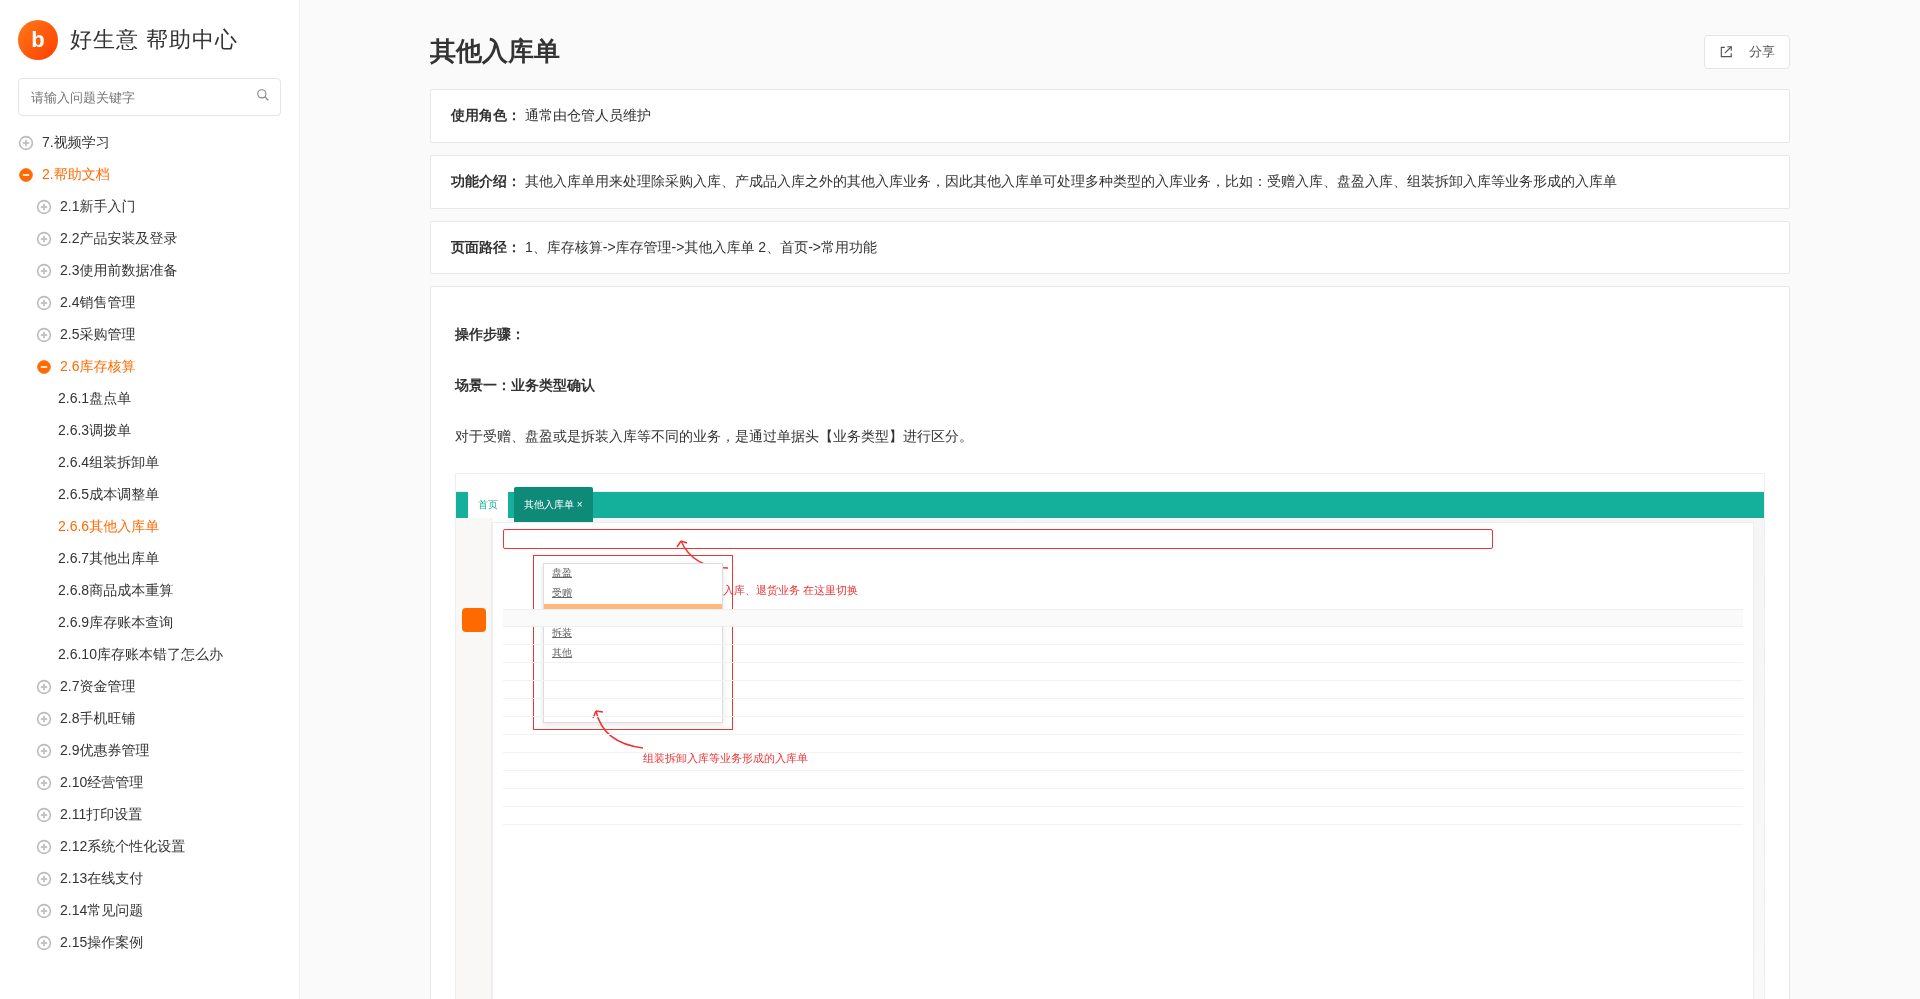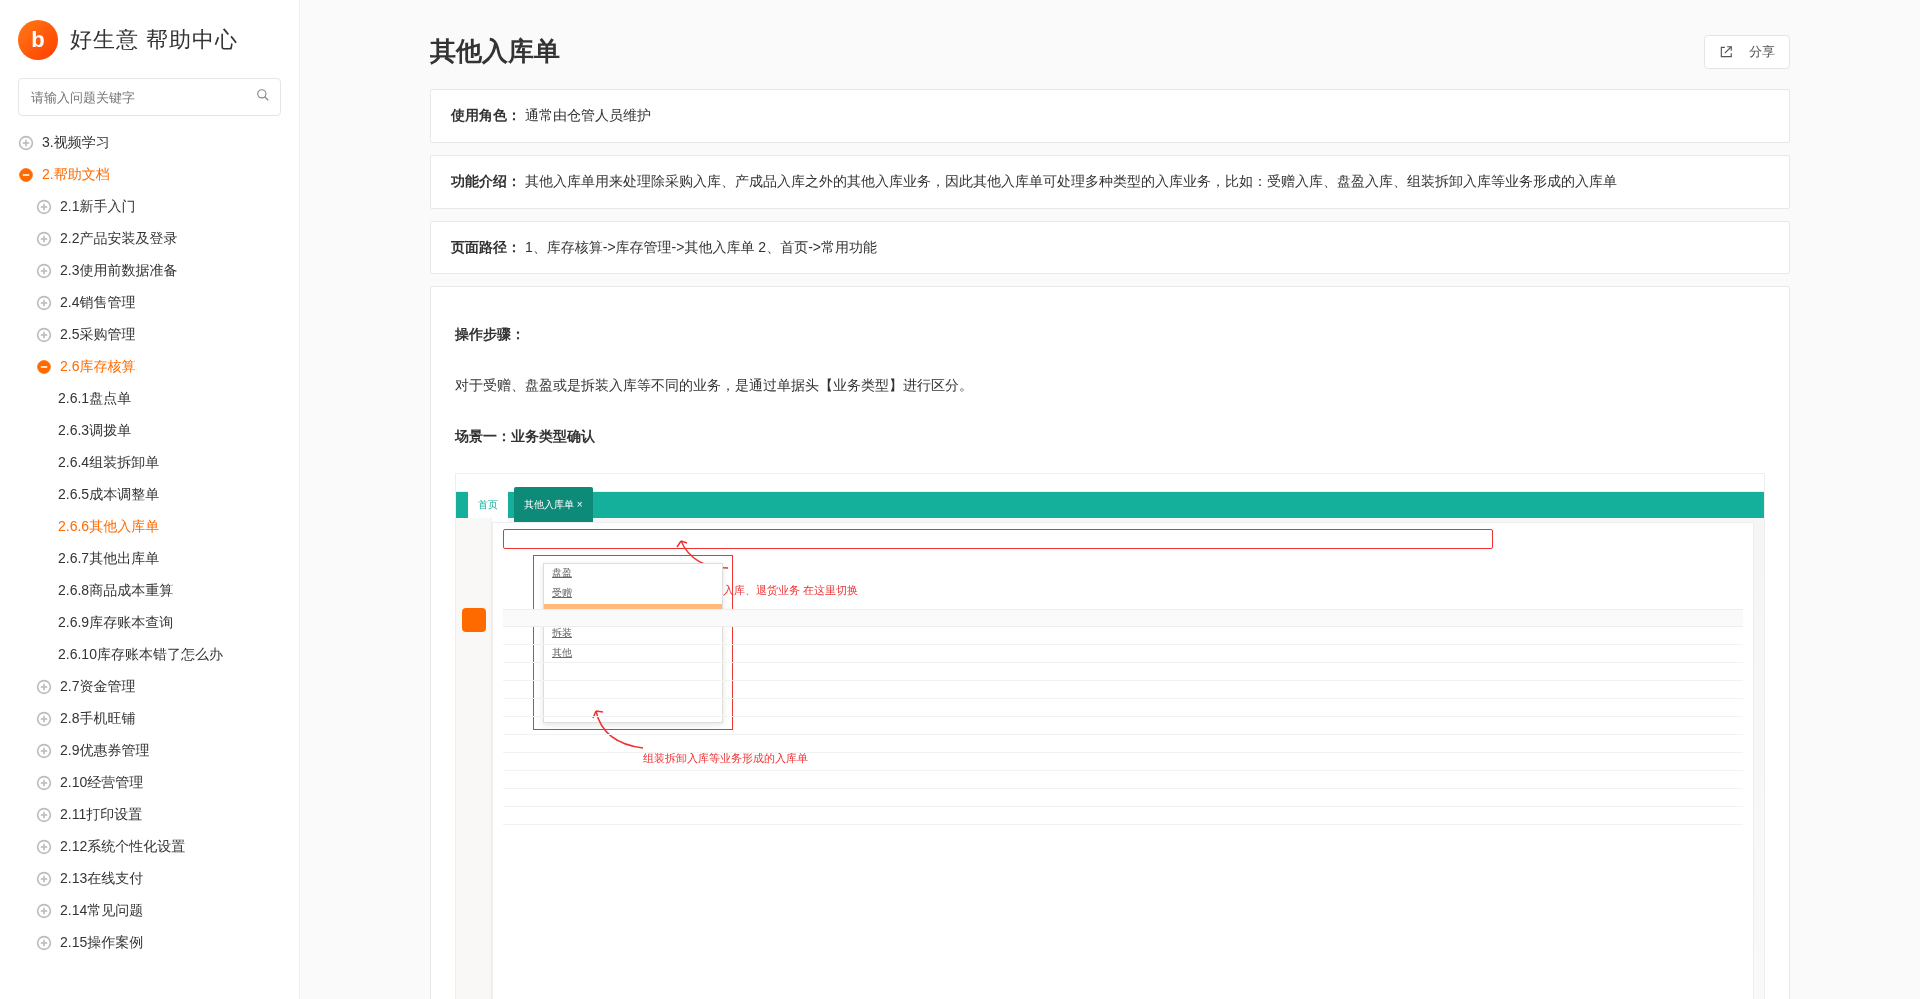--- a/index.html
+++ b/index.html
@@ -85,21 +85,21 @@
           </svg>
       </button>
     </div>
     <ul class="tree" id="tree">
         <li class="lvl0"><span class="toggle plus">
             <svg viewBox="0 0 20 20">
               <circle cx="10" cy="10" r="8"></circle>
               <line x1="6" y1="10" x2="14" y2="10"></line>
               <line x1="10" y1="6" x2="10" y2="14"></line>
             </svg>
-          </span><span>3.视频学习</span></li>
+          </span><span>7.视频学习</span></li>
         <li class="lvl0 active"><span class="toggle minus">
             <svg viewBox="0 0 20 20">
               <circle cx="10" cy="10" r="8"></circle>
               <line x1="6" y1="10" x2="14" y2="10"></line>
             </svg>
           </span><span>2.帮助文档</span></li>
         <li class="lvl1"><span class="toggle plus">
             <svg viewBox="0 0 20 20">
               <circle cx="10" cy="10" r="8"></circle>
               <line x1="6" y1="10" x2="14" y2="10"></line>
@@ -234,22 +234,22 @@
       </div>
       <div class="panel">
         <span class="lbl">功能介绍：</span><span>其他入库单用来处理除采购入库、产成品入库之外的其他入库业务，因此其他入库单可处理多种类型的入库业务，比如：受赠入库、盘盈入库、组装拆卸入库等业务形成的入库单</span>
       </div>
       <div class="panel">
         <span class="lbl">页面路径：</span><span>1、库存核算-&gt;库存管理-&gt;其他入库单 2、首页-&gt;常用功能</span>
       </div>
 
       <div class="content">
         <p class="heading">操作步骤：</p>
+        <p><span class="sub">场景一：业务类型确认</span></p>
         <p>对于受赠、盘盈或是拆装入库等不同的业务，是通过单据头【业务类型】进行区分。</p>
-        <p><span class="sub">场景一：业务类型确认</span></p>
 
         <div class="shot">
           <div class="shot-inner">
             <div class="shot-top"></div>
             <div class="shot-tabs">
                 <div class="tab active">首页</div>
                 <div class="tab">其他入库单 ×</div>
               </div>
             <div class="shot-lrail">
                 <div class="r r1"></div>

